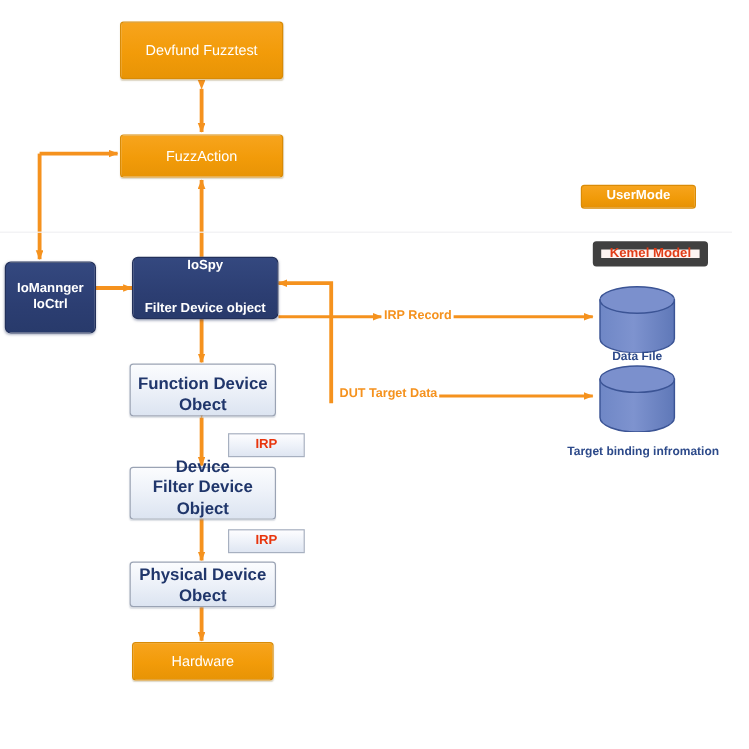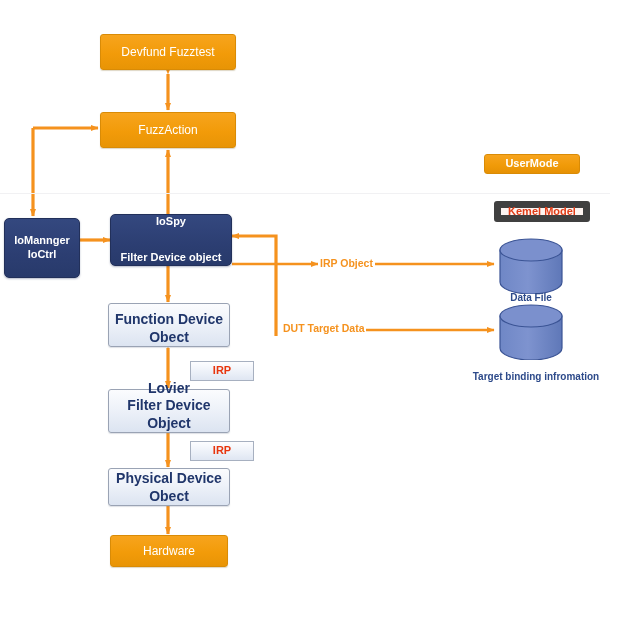--- a/index.html
+++ b/index.html
@@ -143,21 +143,21 @@
     <polyline points="276,336 276,236 232,236" fill="none" stroke="#f5921e" stroke-width="3.2" marker-end="url(#arw)"></polyline>
 
     <line x1="232" y1="264" x2="318" y2="264" stroke="#f5921e" stroke-width="2.6" marker-end="url(#arw)"></line>
     <line x1="370" y1="264" x2="494" y2="264" stroke="#f5921e" stroke-width="2.6" marker-end="url(#arw)"></line>
 
     <line x1="355" y1="330" x2="494" y2="330" stroke="#f5921e" stroke-width="2.6" marker-end="url(#arw)"></line>
   </svg>
 
   <div class="divider" style="left:0px; top:193px; width:610px;"></div>
 
-  <div class="node box-orange" style="left:100px; top:34px; width:136px; height:36px;">
+  <div class="node box-orange" style="left:100px; top:18px; width:136px; height:48px;">
     <span>Devfund Fuzztest</span>
   </div>
 
   <div class="node box-orange" style="left:100px; top:112px; width:136px; height:36px;">
     <span>FuzzAction</span>
   </div>
 
   <div class="node box-navy" style="left:4px; top:218px; width:76px; height:60px;">
     <span>IoMannger</span>
     <span>IoCtrl</span>
@@ -166,21 +166,21 @@
   <div class="node box-navy" style="left:110px; top:214px; width:122px; height:52px;justify-content:space-between;">
     <span>IoSpy</span>
     <span>Filter Device object</span>
   </div>
 
   <div class="node box-pale" style="left:108px; top:303px; width:122px; height:44px;">
     <span>Function Device Obect</span>
   </div>
 
   <div class="node box-pale" style="left:108px; top:389px; width:122px; height:44px;">
-    <span>Lovier</span>
+    <span>Device</span>
     <span>Filter Device Object</span>
   </div>
 
   <div class="node box-pale" style="left:108px; top:468px; width:122px; height:38px;">
     <span>Physical Device Obect</span>
   </div>
 
   <div class="node box-orange" style="left:110px; top:535px; width:118px; height:32px;">
     <span>Hardware</span>
   </div>
@@ -225,20 +225,20 @@
       </linearGradient>
     </defs>
     <path d="M2,12 L2,44 A31,12 0 0,0 64,44 L64,12 Z" fill="url(#cylg2)" stroke="#3b5495" stroke-width="1.2"></path>
     <ellipse cx="33" cy="12" rx="31" ry="11" fill="#7b90cd" stroke="#3b5495" stroke-width="1.2"></ellipse>
   </svg>
   <div class="cyl-label" style="left:451px; top:371px; width:170px;">
     <span>Target binding infromation</span>
   </div>
 
   <div class="edge-label" style="left:318px; top:257px;">
-    <span>IRP Object</span>
+    <span>IRP Record</span>
   </div>
 
   <div class="edge-label" style="left:281px; top:322px;">
     <span>DUT Target Data</span>
   </div>
 
 </div>
 
 </body></html>

